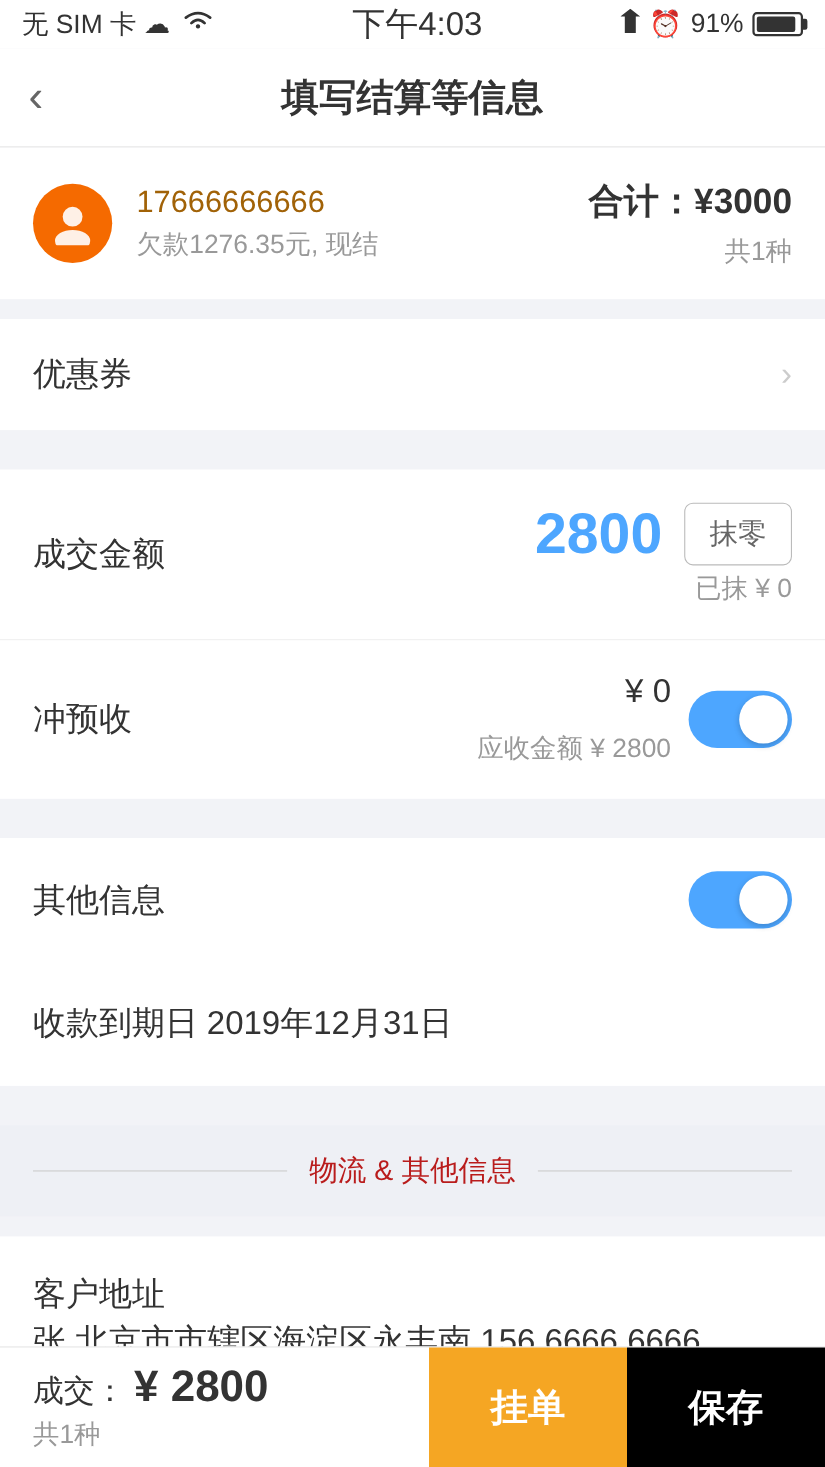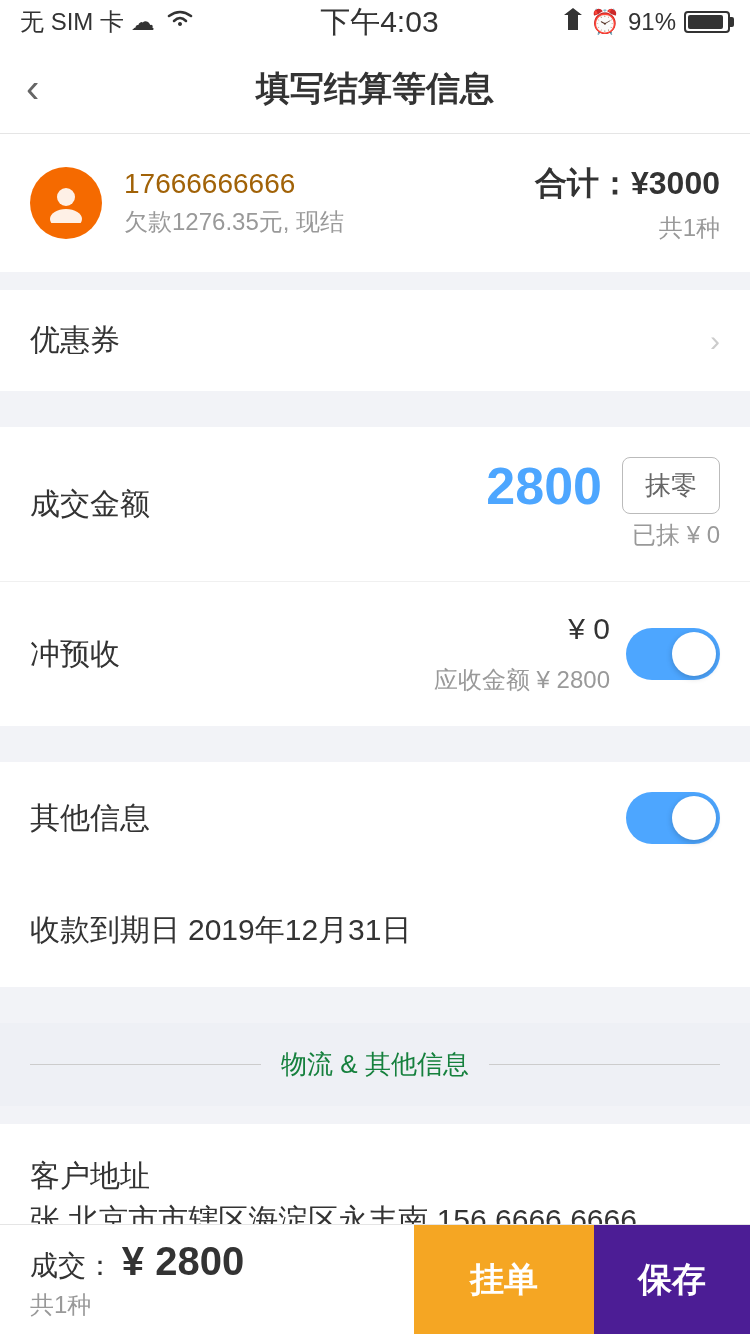--- a/index.html
+++ b/index.html
@@ -149,21 +149,21 @@
     .due-value { font-size: 30px; color: #333; }
 
     
     .divider-section {
       display: flex; align-items: center; justify-content: center;
       padding: 24px 30px;
       background: #eef0f5;
       gap: 20px;
     }
     .divider-line { flex: 1; height: 1px; background: #ccc; }
-    .divider-text { font-size: 26px; color: #15803d; }
+    .divider-text { font-size: 26px; color: #b91c1c; }
 
     
     .address-row {
       display: flex; align-items: flex-start; justify-content: space-between;
       padding: 32px 30px;
       background: #fff;
       flex-direction: column;
     }
     .address-label { font-size: 30px; color: #333; flex-shrink: 0; margin-right: 20px; }
     .address-value { font-size: 30px; color: #333; flex: 1; line-height: 1.5; }
@@ -179,21 +179,21 @@
     .bottom-info { flex: 1; padding: 0 30px; }
     .bottom-deal { font-size: 28px; color: #333; }
     .bottom-deal-amount { font-size: 40px; font-weight: 700; color: #333; }
     .bottom-sub { font-size: 24px; color: #999; margin-top: 4px; }
     .btn-hang {
       width: 180px; height: 110px; background: #f5a623;
       display: flex; align-items: center; justify-content: center;
       font-size: 34px; font-weight: 600; color: #fff; cursor: pointer;
     }
     .btn-save {
-      width: 156px; height: 110px; background: #4c1d95;
+      width: 180px; height: 110px; background: #000000;
       display: flex; align-items: center; justify-content: center;
       font-size: 34px; font-weight: 600; color: #fff; cursor: pointer;
     }
   </style>
 </head>
 <body>
 
 <div class="status-bar">
   <div class="status-left">
     <span>无 SIM 卡 ☁</span>

